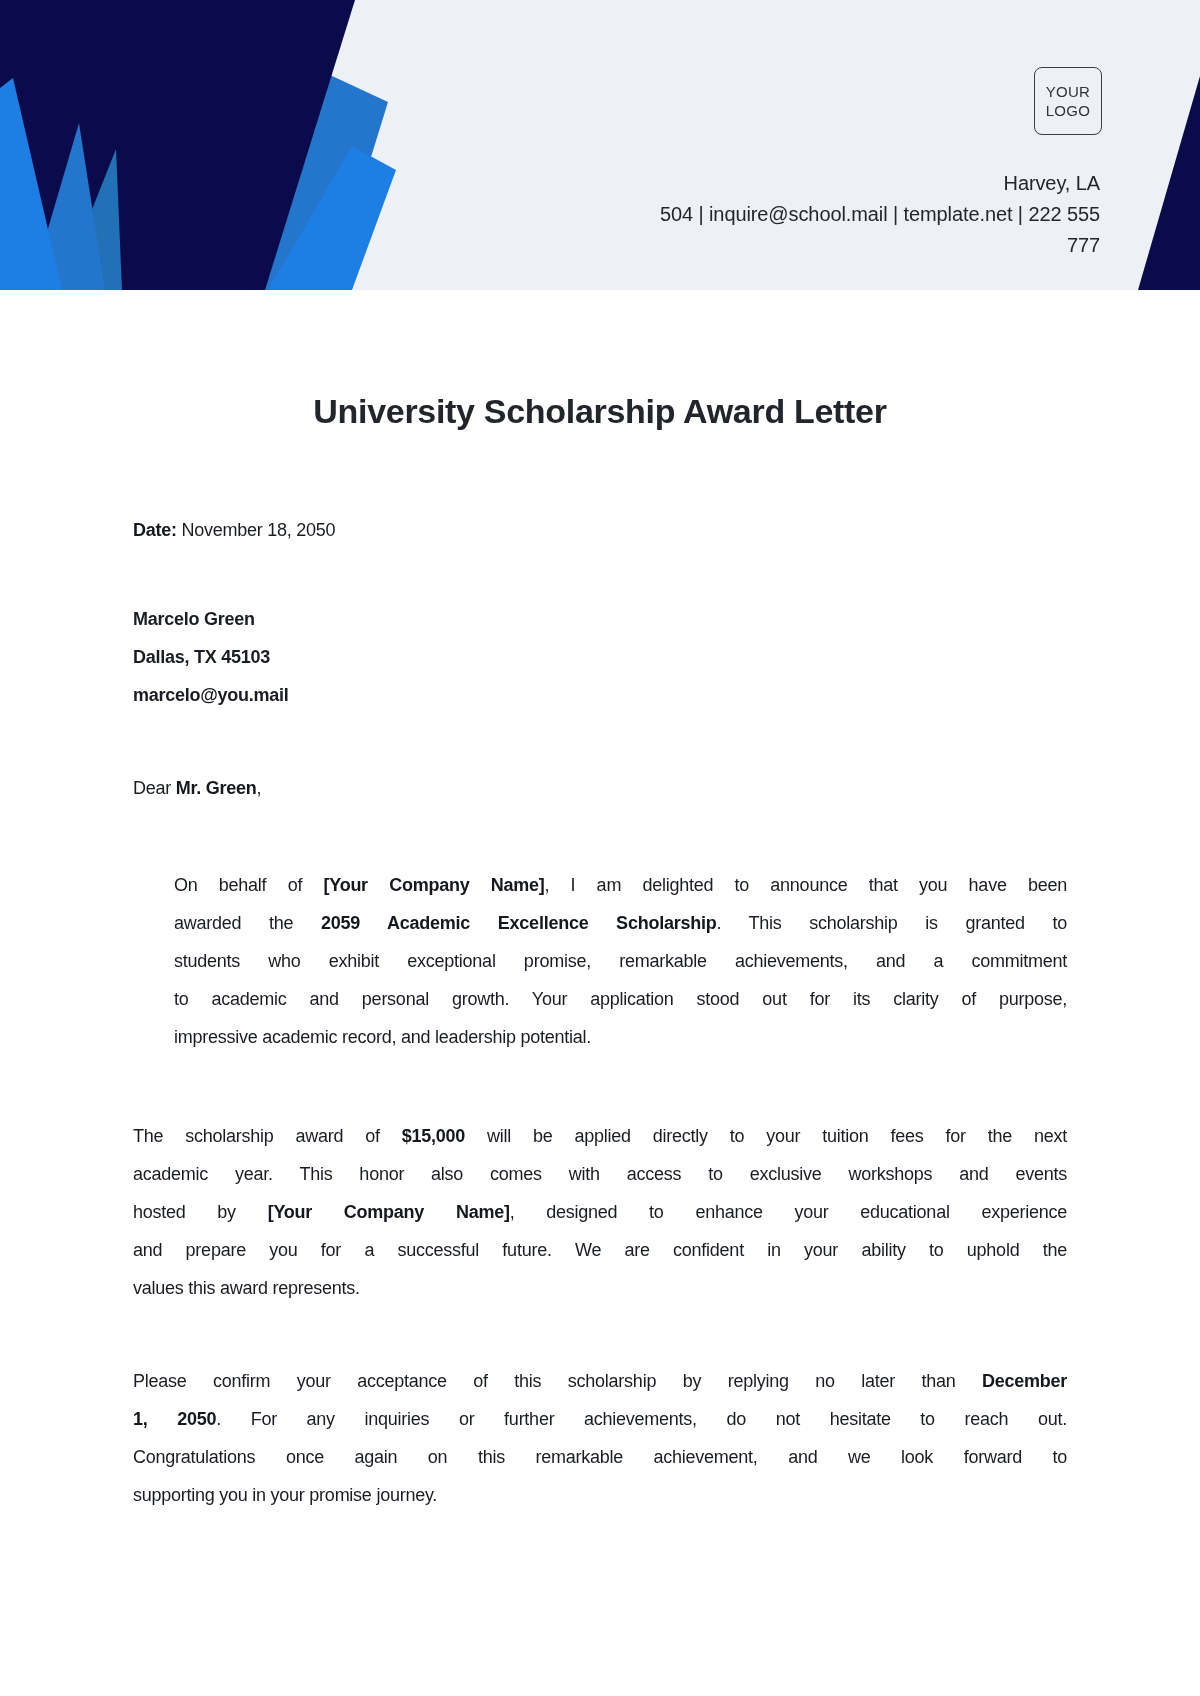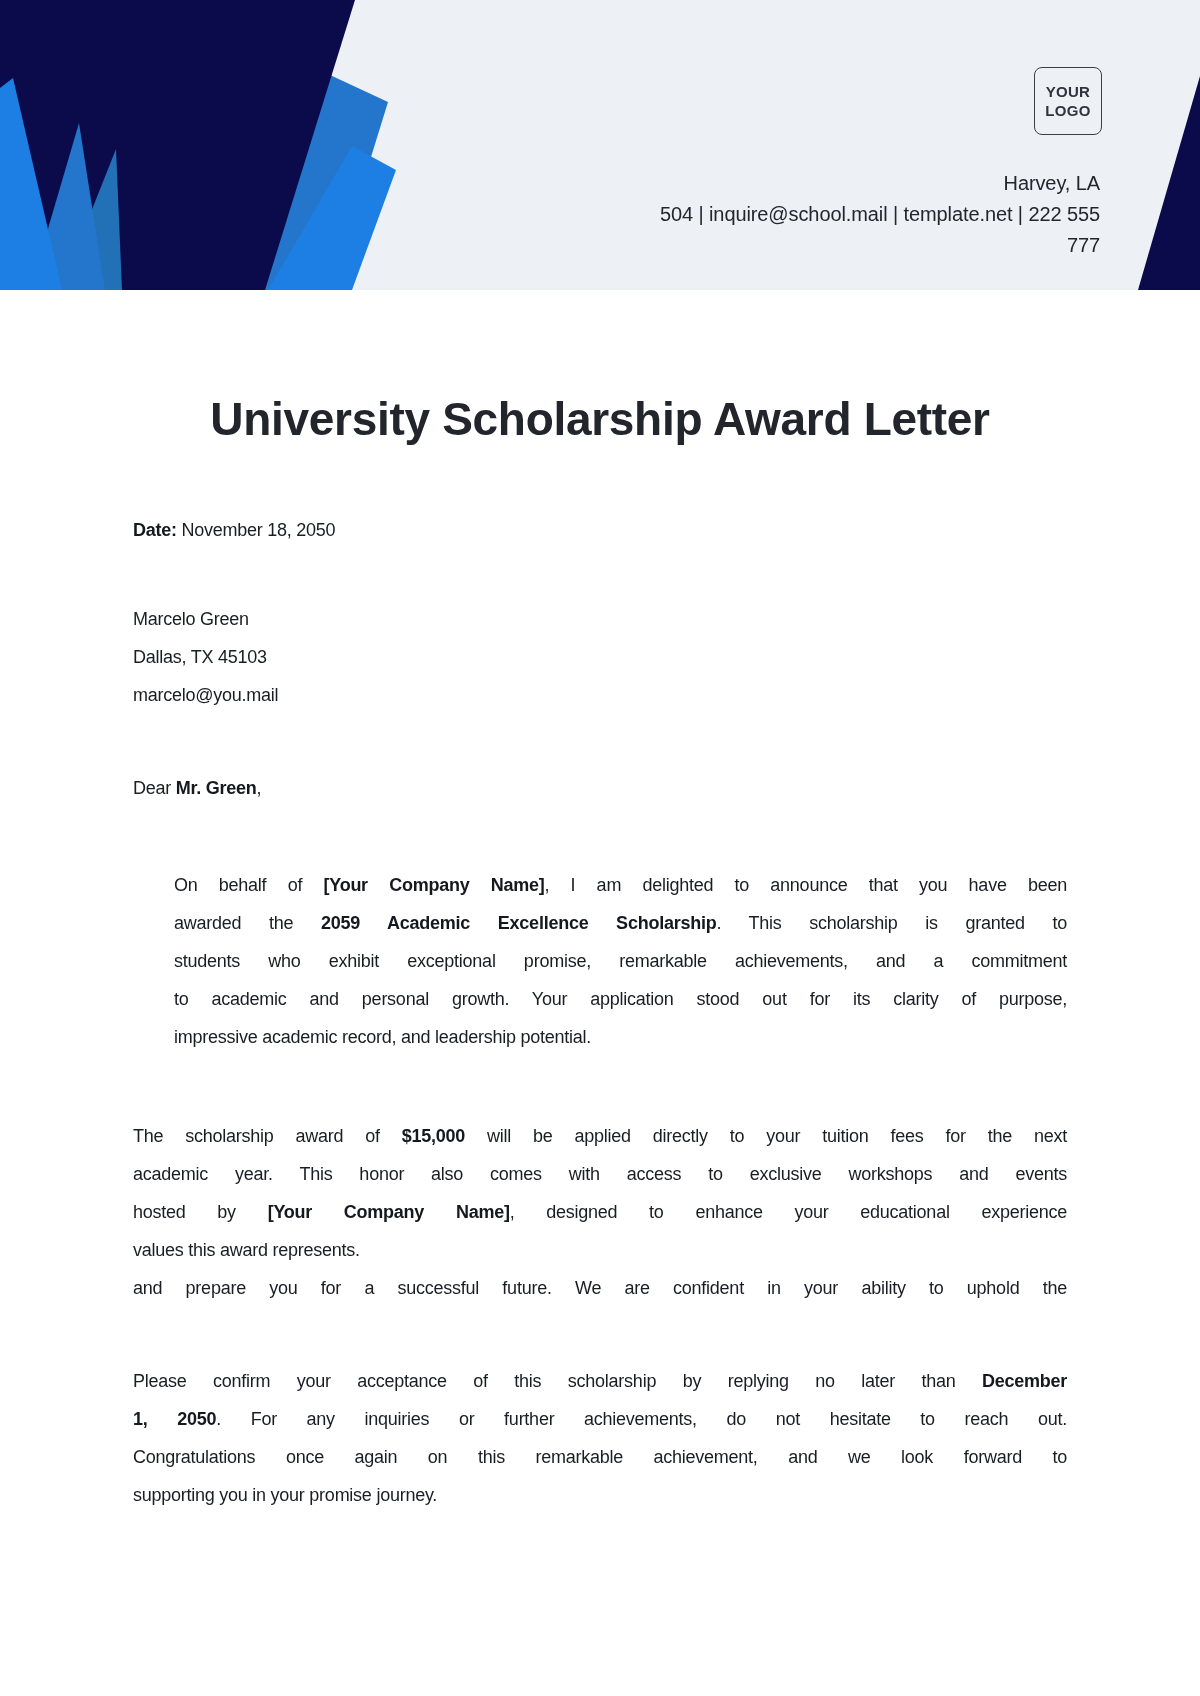--- a/index.html
+++ b/index.html
@@ -21,39 +21,39 @@
   .sheet-r2{background:#1d7fe4;clip-path:polygon(352px 146px,396px 170px,352px 290px,268px 290px);}
   .navy-main{background:#0b0b4b;clip-path:polygon(0 0,355px 0,265px 290px,0 290px);}
   .sheet-l3{background:#2270b5;clip-path:polygon(116px 149px,122px 290px,60px 290px);}
   .sheet-l2{background:#2376cb;clip-path:polygon(79px 123px,105px 290px,30px 290px);}
   .sheet-l1{background:#1d7fe4;clip-path:polygon(13px 78px,62px 290px,0 290px,0 88px);}
   .navy-right{background:#0b0b4b;clip-path:polygon(1200px 76px,1200px 290px,1138px 290px);}
   .logo-box{
     position:absolute;left:1034px;top:67px;width:66px;height:66px;
     border:1.5px solid #3a3f46;border-radius:8px;
     display:flex;flex-direction:column;align-items:center;justify-content:center;
-    font-size:15px;font-weight:700;letter-spacing:0.3px;line-height:19px;color:#2f333a;
+    font-size:15px;font-weight:400;letter-spacing:0.3px;line-height:19px;color:#2f333a;
   }
   .contact{
     position:absolute;right:100px;top:168px;width:620px;
     text-align:right;font-size:20px;line-height:31px;
     letter-spacing:-0.1px;color:#22262d;
   }
   
   .title{
     position:absolute;left:0;right:0;top:392px;margin:0;
-    text-align:center;font-size:46px;font-weight:700;
+    text-align:center;font-size:34px;font-weight:700;
     letter-spacing:-0.3px;color:#22252c;
   }
   .block{
     position:absolute;left:133px;right:133px;
     font-size:18px;line-height:38px;letter-spacing:-0.25px;
   }
   .date-line{top:511px;}
-  .recipient{top:600px;font-weight:400;}
+  .recipient{top:600px;font-weight:700;}
   .greeting{top:769px;}
   .para{text-align:justify;}
   .p1{top:866px;margin-left:41px;}
   .p2{top:1117px;}
   .p3{top:1362px;}
   .jline{text-align:justify;text-align-last:justify;height:38px;}
   .jlast{text-align-last:left;}
   b{font-weight:700;color:#15181e;}
 </style>
 </head>
@@ -98,22 +98,22 @@
       <div class="jline"><span>On behalf of </span><b>[Your Company Name]</b><span>, I am delighted to announce that you have been</span></div>
       <div class="jline"><span>awarded the </span><b>2059 Academic Excellence Scholarship</b><span>. This scholarship is granted to</span></div>
       <div class="jline"><span>students who exhibit exceptional promise, remarkable achievements, and a commitment</span></div>
       <div class="jline"><span>to academic and personal growth. Your application stood out for its clarity of purpose,</span></div>
       <div class="jline jlast"><span>impressive academic record, and leadership potential.</span></div>
     </div>
   <div class="block para p2">
       <div class="jline"><span>The scholarship award of </span><b>$15,000</b><span> will be applied directly to your tuition fees for the next</span></div>
       <div class="jline"><span>academic year. This honor also comes with access to exclusive workshops and events</span></div>
       <div class="jline"><span>hosted by </span><b>[Your Company Name]</b><span>, designed to enhance your educational experience</span></div>
+      <div class="jline"><span>and prepare you for a successful future. We are confident in your ability to uphold the</span></div>
       <div class="jline jlast"><span>values this award represents.</span></div>
-      <div class="jline"><span>and prepare you for a successful future. We are confident in your ability to uphold the</span></div>
     </div>
   <div class="block para p3">
       <div class="jline"><span>Please confirm your acceptance of this scholarship by replying no later than </span><b>December</b></div>
       <div class="jline"><b>1, 2050</b><span>. For any inquiries or further achievements, do not hesitate to reach out.</span></div>
       <div class="jline"><span>Congratulations once again on this remarkable achievement, and we look forward to</span></div>
       <div class="jline jlast"><span>supporting you in your promise journey.</span></div>
     </div>
 
 </div>
 

